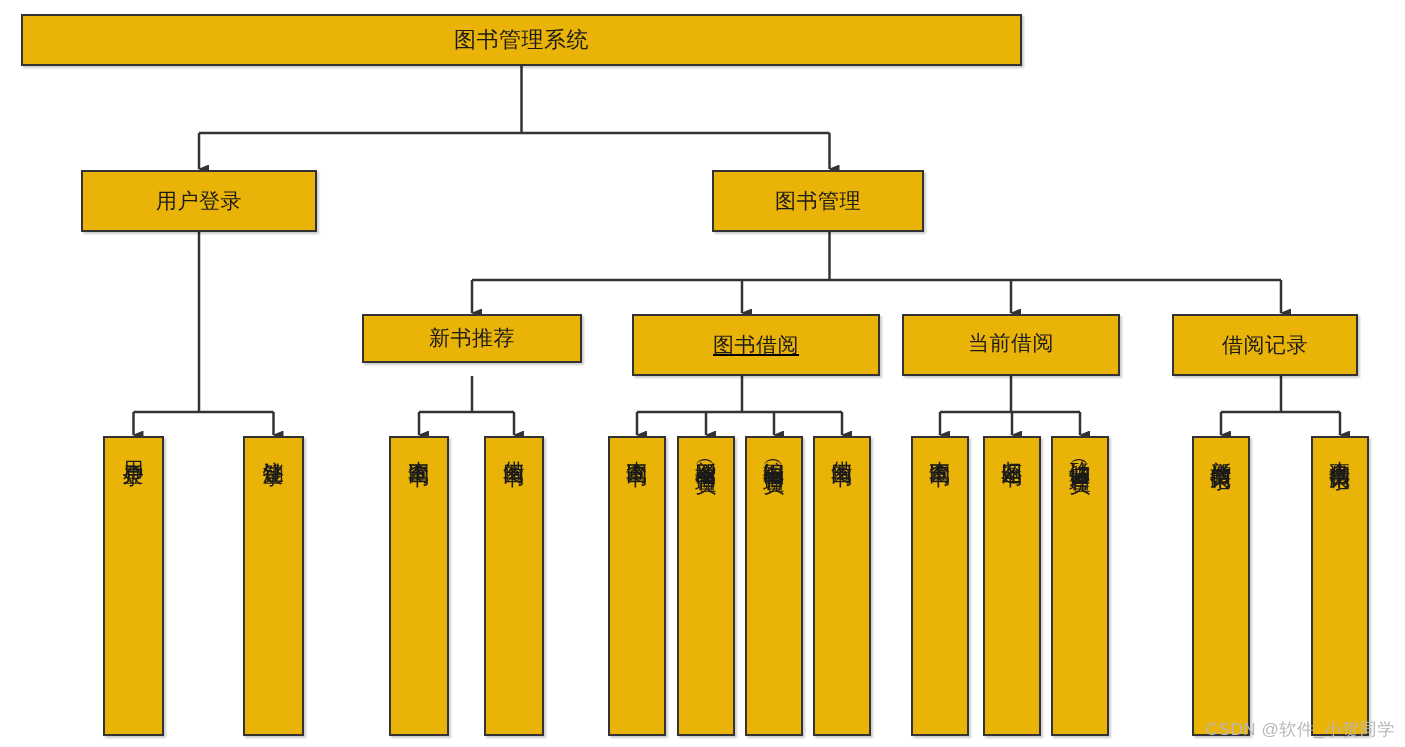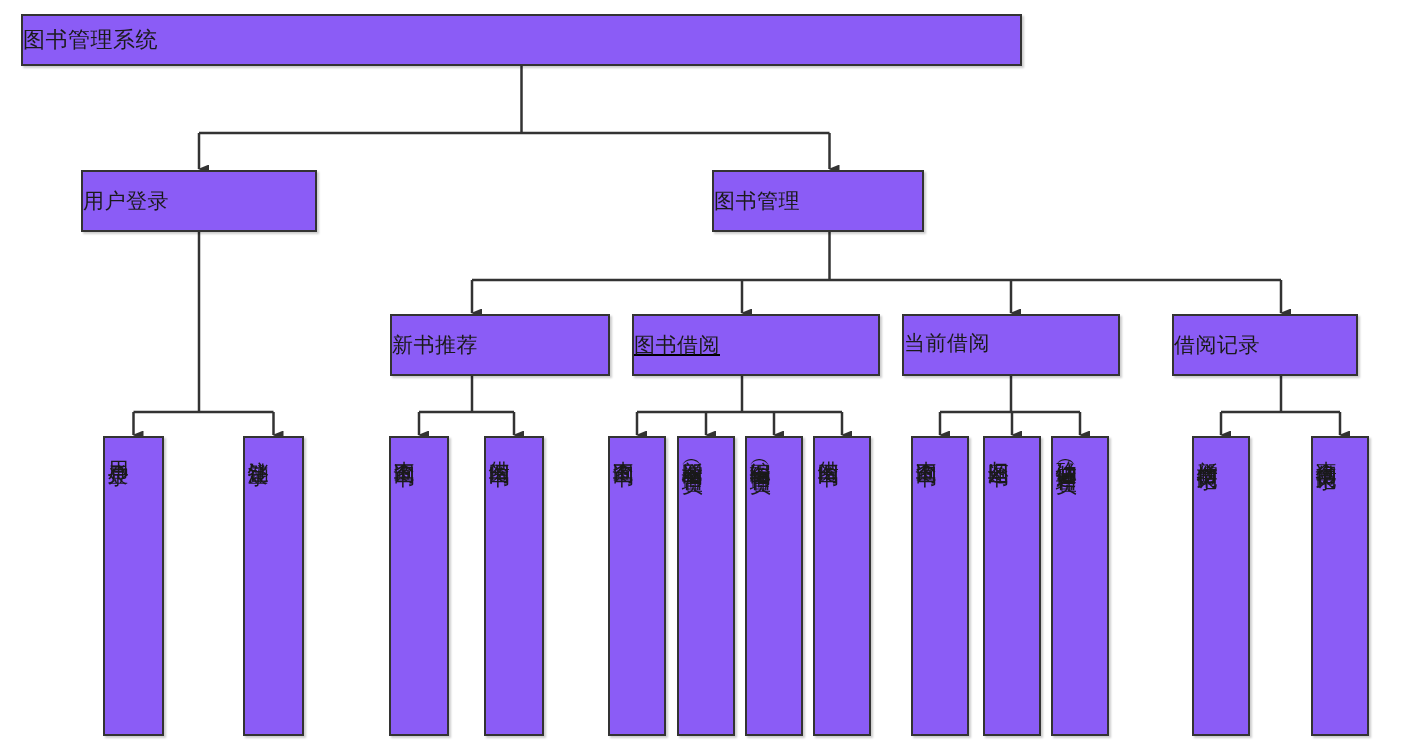--- a/index.html
+++ b/index.html
@@ -21,24 +21,25 @@
     position: absolute;
     left: 0;
     top: 0;
     width: 1405px;
     height: 747px;
     pointer-events: none;
   }
   .node {
     position: absolute;
     box-sizing: border-box;
-    background: #8b5cf6;
+    background: #eab308;
     border: 2.5px solid #333333;
     display: flex;
     align-items: center;
+    justify-content: center;
     box-shadow: 2px 2px 2px rgba(0,0,0,0.20);
   }
   .node .lbl {
     color: #1a1a1a;
     text-align: center;
     line-height: 1.18;
     letter-spacing: 0.5px;
     white-space: nowrap;
   }
   .node.h .lbl {
@@ -121,21 +122,21 @@
   <div id="node-layer">
       <div class="node h root" style="left: 21px; top: 14px; width: 1001px; height: 52px;">
         <span class="lbl">图书管理系统</span>
       </div>
       <div class="node h" style="left: 81px; top: 170px; width: 236px; height: 62px;">
         <span class="lbl">用户登录</span>
       </div>
       <div class="node h" style="left: 712px; top: 170px; width: 212px; height: 62px;">
         <span class="lbl">图书管理</span>
       </div>
-      <div class="node h" style="left: 362px; top: 314px; width: 220px; height: 62px; margin-left: 28px;">
+      <div class="node h" style="left: 362px; top: 314px; width: 220px; height: 49px;">
         <span class="lbl">新书推荐</span>
       </div>
       <div class="node h" style="left: 632px; top: 314px; width: 248px; height: 62px; text-decoration: underline;">
         <span class="lbl">图书借阅</span>
       </div>
       <div class="node h" style="left: 902px; top: 314px; width: 218px; height: 62px; font-family: Liberation Mono, monospace;">
         <span class="lbl">当前借阅</span>
       </div>
       <div class="node h" style="left: 1172px; top: 314px; width: 186px; height: 62px;">
         <span class="lbl">借阅记录</span>
@@ -174,13 +175,14 @@
         <span class="lbl">确认归还（管理员）</span>
       </div>
       <div class="node v" style="left: 1192px; top: 436px; width: 58px; height: 300px;">
         <span class="lbl">新增借阅记录</span>
       </div>
       <div class="node v" style="left: 1311px; top: 436px; width: 58px; height: 300px;">
         <span class="lbl">查询借阅记录</span>
       </div>
     </div>
 
+  <div id="watermark">CSDN @软件_小贺同学</div>
 </div>
 
 </body></html>

